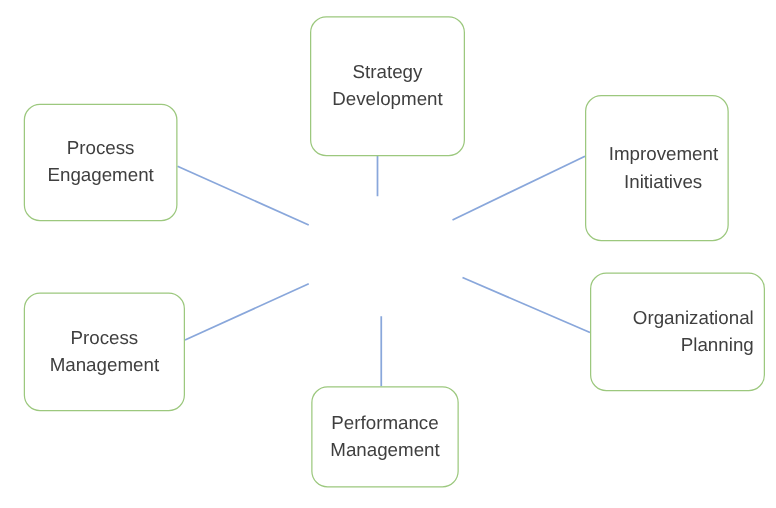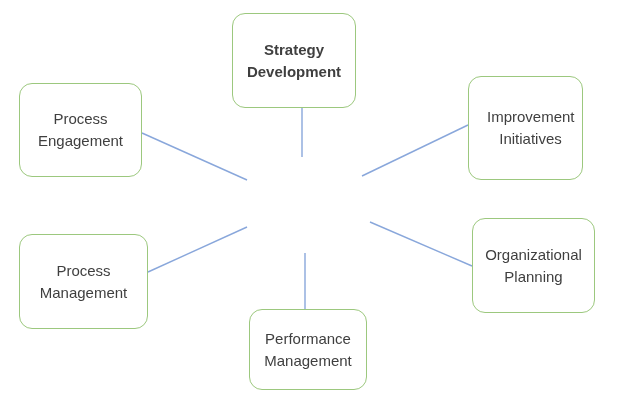--- a/index.html
+++ b/index.html
@@ -55,29 +55,29 @@
   <svg class="connectors" width="621" height="406" viewBox="0 0 621 406" aria-hidden="true">
     <line x1="302" y1="108" x2="302" y2="157" stroke-width="1.4" stroke="#89A7DB"></line>
     <line x1="468" y1="125" x2="362" y2="176" stroke-width="1.4" stroke="#89A7DB"></line>
     <line x1="472" y1="266" x2="370" y2="222" stroke-width="1.4" stroke="#89A7DB"></line>
     <line x1="305" y1="253" x2="305" y2="309" stroke-width="1.4" stroke="#89A7DB"></line>
     <line x1="148" y1="272" x2="247" y2="227" stroke-width="1.4" stroke="#89A7DB"></line>
     <line x1="142" y1="133" x2="247" y2="180" stroke-width="1.4" stroke="#89A7DB"></line>
   </svg>
 
 
-  <div class="node box" style="left:232px; top:13px; width:124px; height:95px;font-weight:bold;">
+  <div class="node box" style="left:248px; top:13px; width:124px; height:112px;">
     <span class="node-label">Strategy Development</span>
   </div>
 
-  <div class="node box" style="left:468px; top:76px; width:115px; height:104px;padding-left:18px;">
+  <div class="node box" style="left:468px; top:76px; width:115px; height:117px;padding-left:18px;">
     <span class="node-label">Improvement Initiatives</span>
   </div>
 
-  <div class="node box" style="left:472px; top:218px; width:123px; height:95px;">
+  <div class="node box" style="left:472px; top:218px; width:140px; height:95px;text-align:right;">
     <span class="node-label">Organizational Planning</span>
   </div>
 
   <div class="node box" style="left:19px; top:234px; width:129px; height:95px;">
     <span class="node-label">Process Management</span>
   </div>
 
   <div class="node box" style="left:249px; top:309px; width:118px; height:81px;">
     <span class="node-label">Performance Management</span>
   </div>

